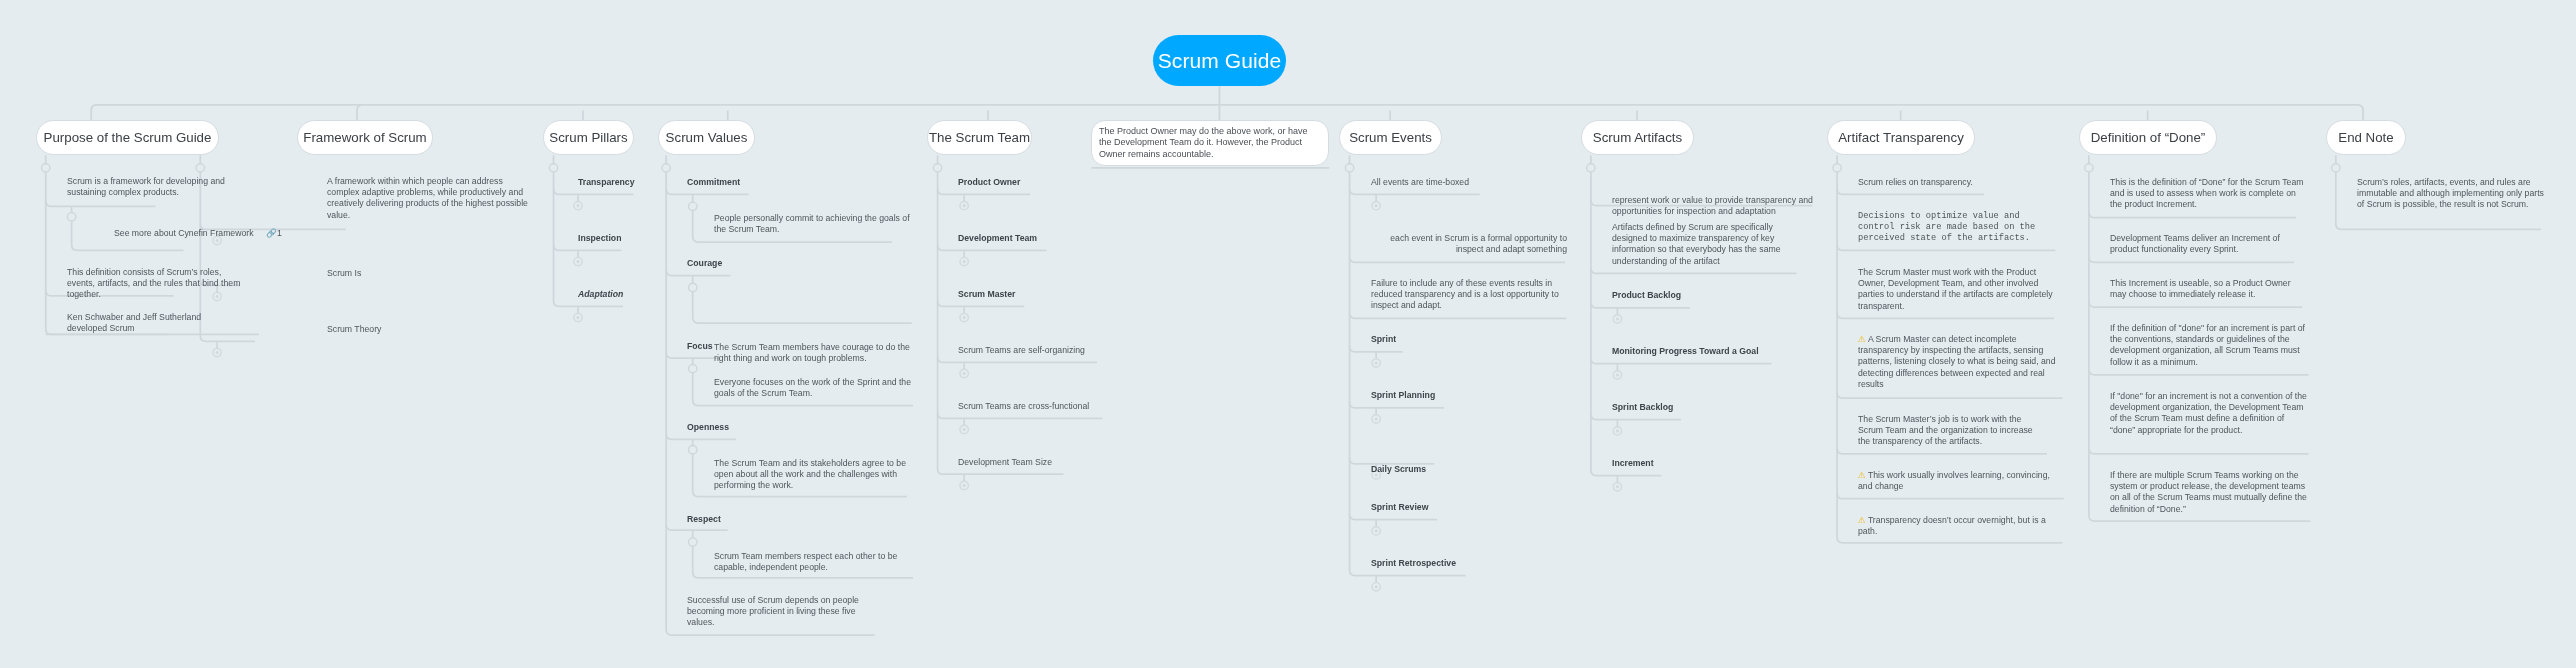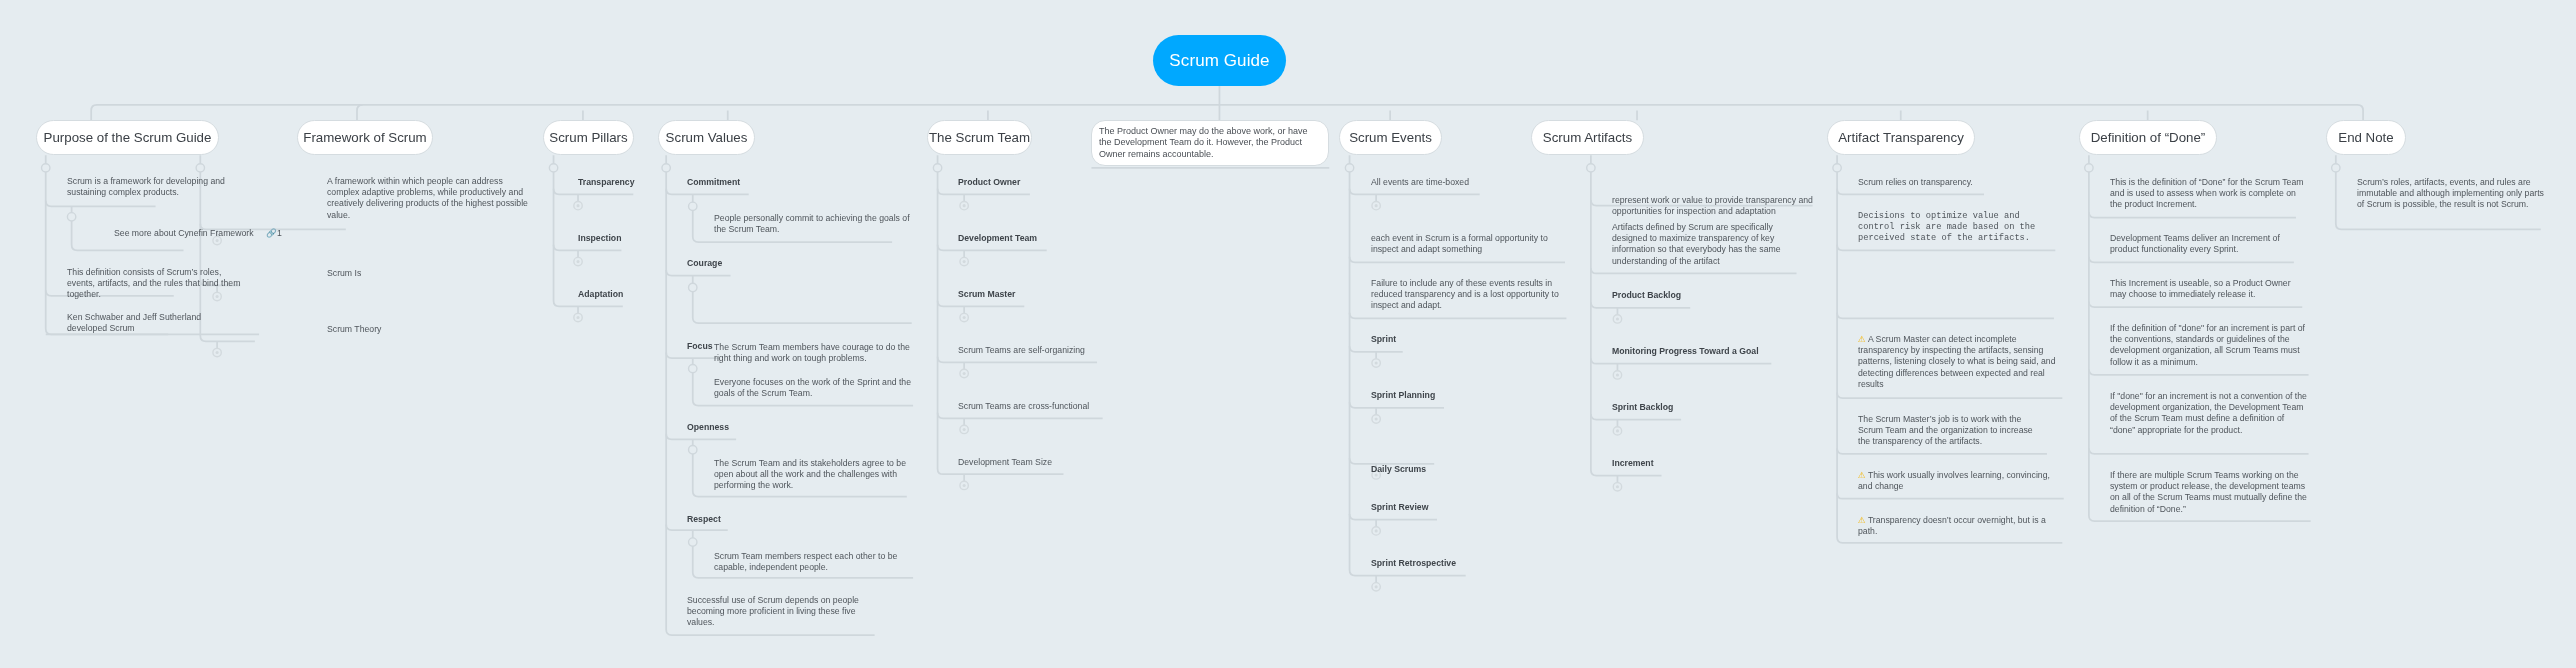--- a/index.html
+++ b/index.html
@@ -9,21 +9,21 @@
     font-family: "Liberation Sans", "DejaVu Sans", sans-serif;
     color: #4a4f55;
     position: relative;
   }
   .canvas { position: absolute; left: 0; top: 0; width: 2576px; height: 668px; }
   svg.wires { position: absolute; left: 0; top: 0; width: 2576px; height: 668px; pointer-events: none; }
   .root {
     position: absolute; left: 1153px; top: 35px; width: 133px; height: 51px;
     background: #00a8ff; border-radius: 26px; color: #fff;
     display: flex; align-items: center; justify-content: center;
-    font-size: 17px; letter-spacing: 0.1px;
+    font-size: 21px; letter-spacing: 0.1px;
   }
   .topic {
     position: absolute; top: 120px; height: 35px;
     background: #fff; border: 1.4px solid #d5dce0; border-radius: 18px;
     display: flex; align-items: center; justify-content: center;
     font-size: 13.3px; color: #3b4046; padding: 0 9.8px; box-sizing: border-box; white-space: nowrap;
   }
   .topic.note {
     top: 120px; height: 46px; border-radius: 14px; font-size: 9px; white-space: normal;
     justify-content: flex-start; text-align: left; line-height: 11.2px; padding: 15px 7px; color: #4a4f55;
@@ -234,21 +234,21 @@
     </div>
 <div class="topic" style="left:927px;width:105px;">
       <span>The Scrum Team</span>
     </div>
 <div class="topic note" style="left:1091px;width:238px;">
       <span>The Product Owner may do the above work, or have the Development Team do it. However, the Product Owner remains accountable.</span>
     </div>
 <div class="topic" style="left:1339px;width:103px;">
       <span>Scrum Events</span>
     </div>
-<div class="topic" style="left:1531px;width:113px;">
+<div class="topic" style="left:1581px;width:113px;">
       <span>Scrum Artifacts</span>
     </div>
 <div class="topic" style="left:1827px;width:148px;">
       <span>Artifact Transparency</span>
     </div>
 <div class="topic" style="left:2079px;width:138px;">
       <span>Definition of “Done”</span>
     </div>
 <div class="topic" style="left:2326px;width:80px;">
       <span>End Note</span>
@@ -260,21 +260,21 @@
 </div>
 <div class="item" style="left:67px;top:267px;width:182px;">This definition consists of Scrum’s roles, events, artifacts, and the rules that bind them together.</div>
 <div class="item" style="left:67px;top:312px;width:168px;">Ken Schwaber and Jeff Sutherland developed Scrum</div>
 
 <div class="item" style="left:327px;top:176px;width:203px;">A framework within which people can address complex adaptive problems, while productively and creatively delivering products of the highest possible value.</div>
 <div class="item" style="left:327px;top:268px;">Scrum Is</div>
 <div class="item" style="left:327px;top:324px;">Scrum Theory</div>
 
 <div class="item bold" style="left:578px;top:177px;">Transparency</div>
 <div class="item bold" style="left:578px;top:233px;">Inspection</div>
-<div class="item bold" style="left:578px;top:289px;">Adaptation</div>
+<div class="item bold" style="left:578px;top:289px;font-style:italic;">Adaptation</div>
 
 <div class="item bold" style="left:687px;top:177px;">Commitment</div>
 <div class="item" style="left:714px;top:213px;width:196px;">People personally commit to achieving the goals of the Scrum Team.</div>
 <div class="item bold" style="left:687px;top:258px;">Courage</div>
 <div class="item" style="left:714px;top:295px;width:199px;margin-top:47px;">The Scrum Team members have courage to do the right thing and work on tough problems.</div>
 <div class="item bold" style="left:687px;top:341px;">Focus</div>
 <div class="item" style="left:714px;top:377px;width:199px;">Everyone focuses on the work of the Sprint and the goals of the Scrum Team.</div>
 <div class="item bold" style="left:687px;top:422px;">Openness</div>
 <div class="item" style="left:714px;top:458px;width:196px;">The Scrum Team and its stakeholders agree to be open about all the work and the challenges with performing the work.</div>
 <div class="item bold" style="left:687px;top:514px;">Respect</div>
@@ -282,37 +282,38 @@
 <div class="item" style="left:687px;top:595px;width:189px;">Successful use of Scrum depends on people becoming more proficient in living these five values.</div>
 
 <div class="item bold" style="left:958px;top:177px;">Product Owner</div>
 <div class="item bold" style="left:958px;top:233px;">Development Team</div>
 <div class="item bold" style="left:958px;top:289px;">Scrum Master</div>
 <div class="item" style="left:958px;top:345px;">Scrum Teams are self-organizing</div>
 <div class="item" style="left:958px;top:401px;">Scrum Teams are cross-functional</div>
 <div class="item" style="left:958px;top:457px;">Development Team Size</div>
 
 <div class="item" style="left:1371px;top:177px;">All events are time-boxed</div>
-<div class="item" style="left:1371px;top:233px;width:196px;">each event in Scrum is a formal opportunity to inspect and adapt something</div>
+<div class="item" style="left:1371px;top:233px;width:196px;text-align:right;">each event in Scrum is a formal opportunity to inspect and adapt something</div>
 <div class="item" style="left:1371px;top:278px;width:199px;">Failure to include any of these events results in reduced transparency and is a lost opportunity to inspect and adapt.</div>
 <div class="item bold" style="left:1371px;top:334px;">Sprint</div>
 <div class="item bold" style="left:1371px;top:390px;">Sprint Planning</div>
 <div class="item bold" style="left:1371px;top:448px;margin-top:16px;">Daily Scrums</div>
 <div class="item bold" style="left:1371px;top:502px;">Sprint Review</div>
 <div class="item bold" style="left:1371px;top:558px;">Sprint Retrospective</div>
 
 <div class="item" style="left:1612px;top:177px;width:203px;margin-top:18px;">represent work or value to provide transparency and opportunities for inspection and adaptation</div>
 <div class="item" style="left:1612px;top:222px;width:189px;">Artifacts defined by Scrum are specifically designed to maximize transparency of key information so that everybody has the same understanding of the artifact</div>
 <div class="item bold" style="left:1612px;top:290px;">Product Backlog</div>
 <div class="item bold" style="left:1612px;top:346px;">Monitoring Progress Toward a Goal</div>
 <div class="item bold" style="left:1612px;top:402px;">Sprint Backlog</div>
 <div class="item bold" style="left:1612px;top:458px;">Increment</div>
 
 <div class="item" style="left:1858px;top:177px;">Scrum relies on transparency.</div>
 <div class="item" style="left:1858px;top:211px;width:203px;font-family:Liberation Mono, monospace;">Decisions to optimize value and control risk are made based on the perceived state of the artifacts.</div>
+<div class="item" style="left:1858px;top:267px;width:199px;">The Scrum Master must work with the Product Owner, Development Team, and other involved parties to understand if the artifacts are completely transparent.</div>
 <div class="item" style="left:1858px;top:334px;width:206px;"><span class="warn">⚠</span><span>A Scrum Master can detect incomplete transparency by inspecting the artifacts, sensing patterns, listening closely to what is being said, and detecting differences between expected and real results</span></div>
 <div class="item" style="left:1858px;top:414px;width:189px;">The Scrum Master’s job is to work with the Scrum Team and the organization to increase the transparency of the artifacts.</div>
 <div class="item" style="left:1858px;top:470px;width:206px;"><span class="warn">⚠</span><span>This work usually involves learning, convincing, and change</span></div>
 <div class="item" style="left:1858px;top:515px;width:206px;"><span class="warn">⚠</span><span>Transparency doesn’t occur overnight, but is a path.</span></div>
 
 <div class="item" style="left:2110px;top:177px;width:199px;">This is the definition of “Done” for the Scrum Team and is used to assess when work is complete on the product Increment.</div>
 <div class="item" style="left:2110px;top:233px;width:189px;">Development Teams deliver an Increment of product functionality every Sprint.</div>
 <div class="item" style="left:2110px;top:278px;width:199px;">This Increment is useable, so a Product Owner may choose to immediately release it.</div>
 <div class="item" style="left:2110px;top:323px;width:199px;">If the definition of "done" for an increment is part of the conventions, standards or guidelines of the development organization, all Scrum Teams must follow it as a minimum.</div>
 <div class="item" style="left:2110px;top:391px;width:199px;">If "done" for an increment is not a convention of the development organization, the Development Team of the Scrum Team must define a definition of “done” appropriate for the product.</div>

